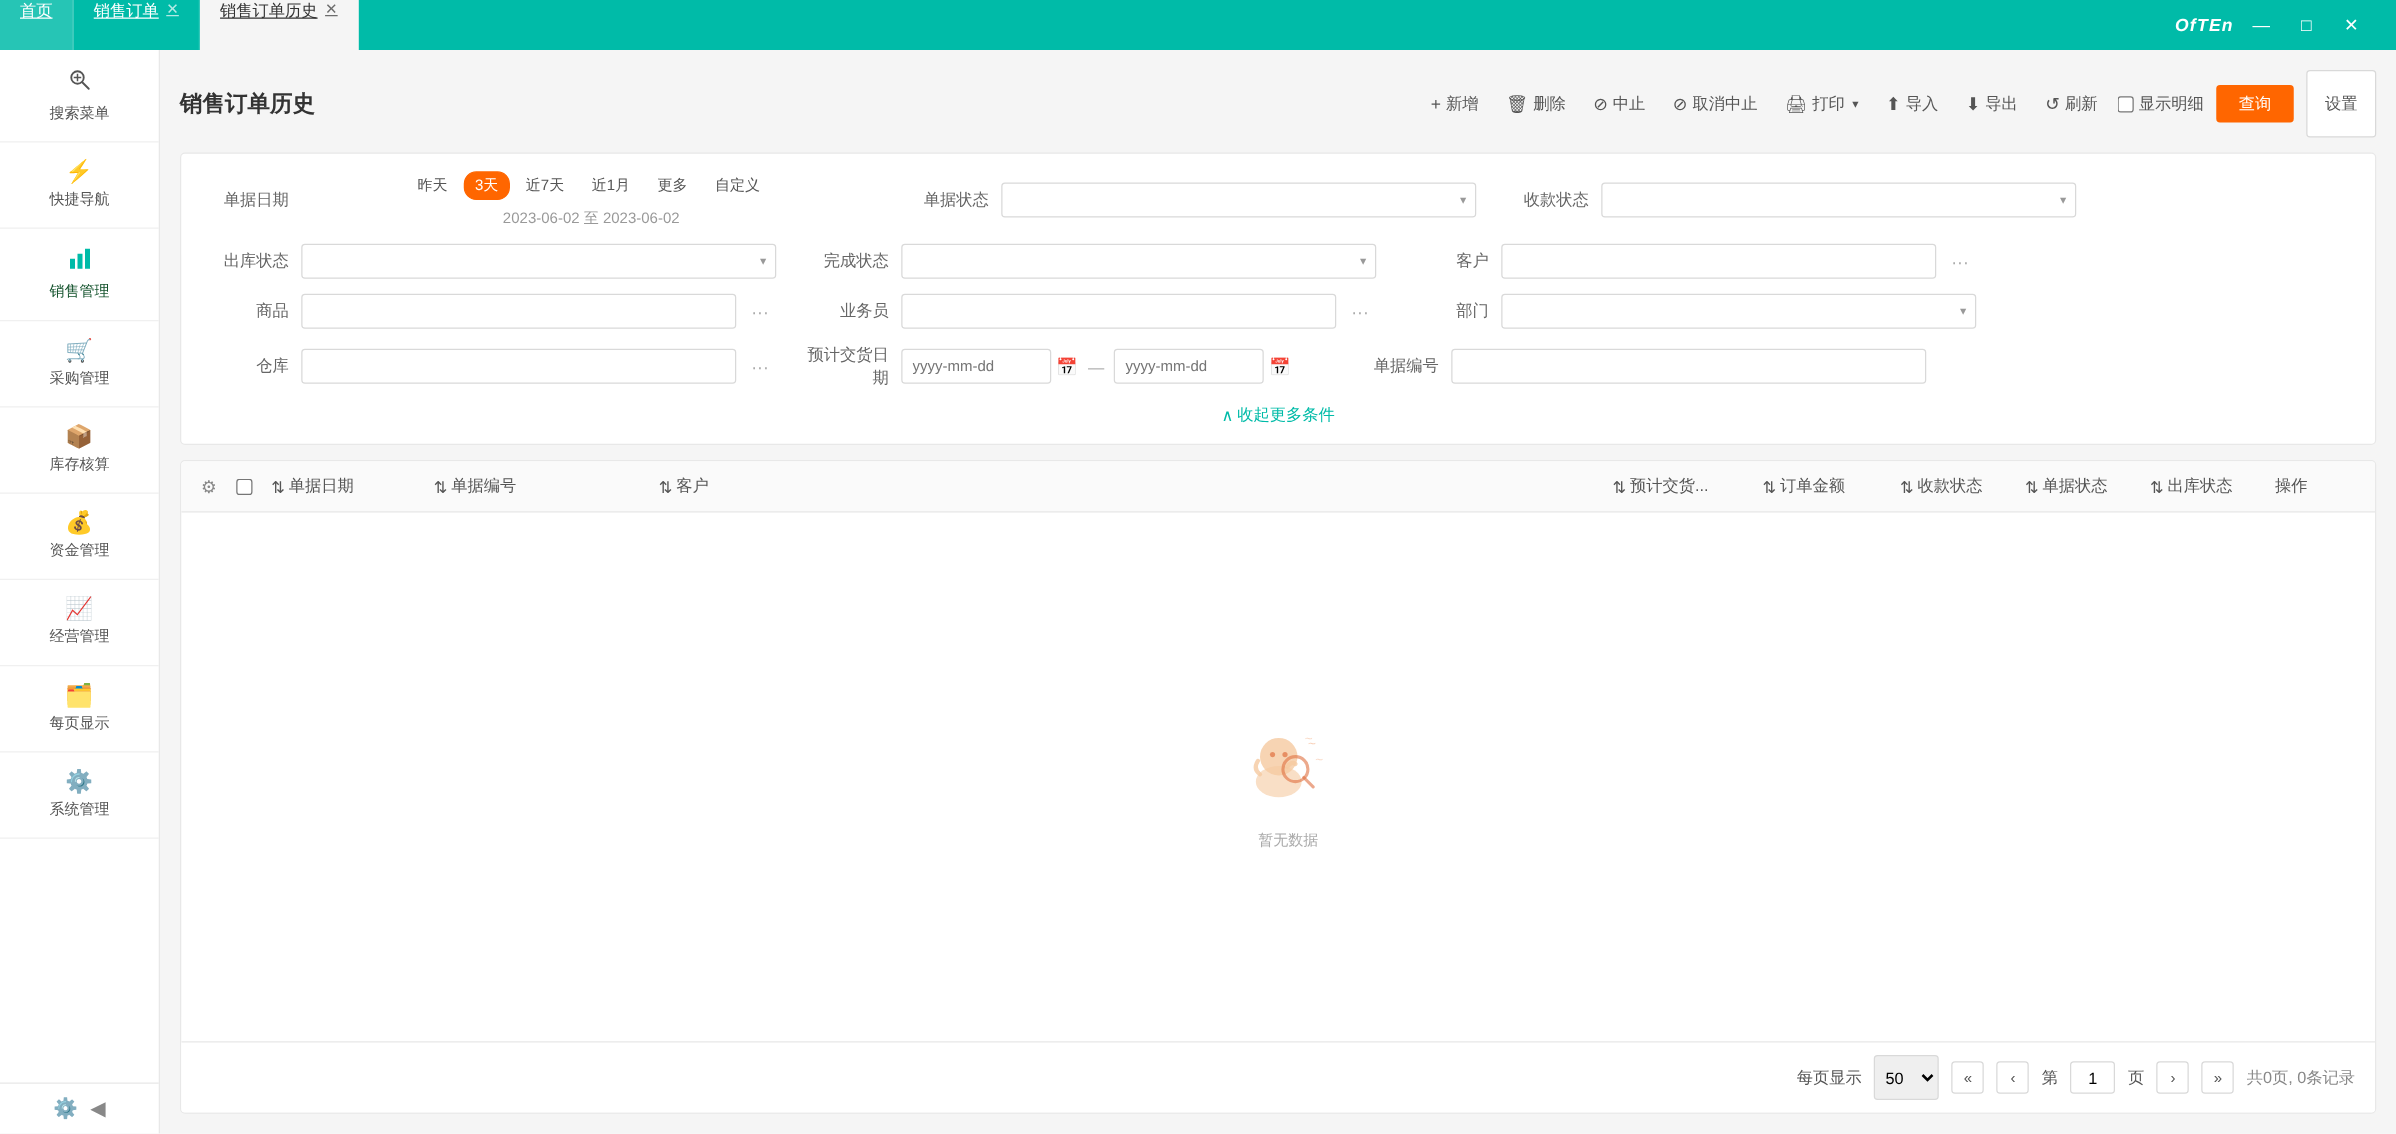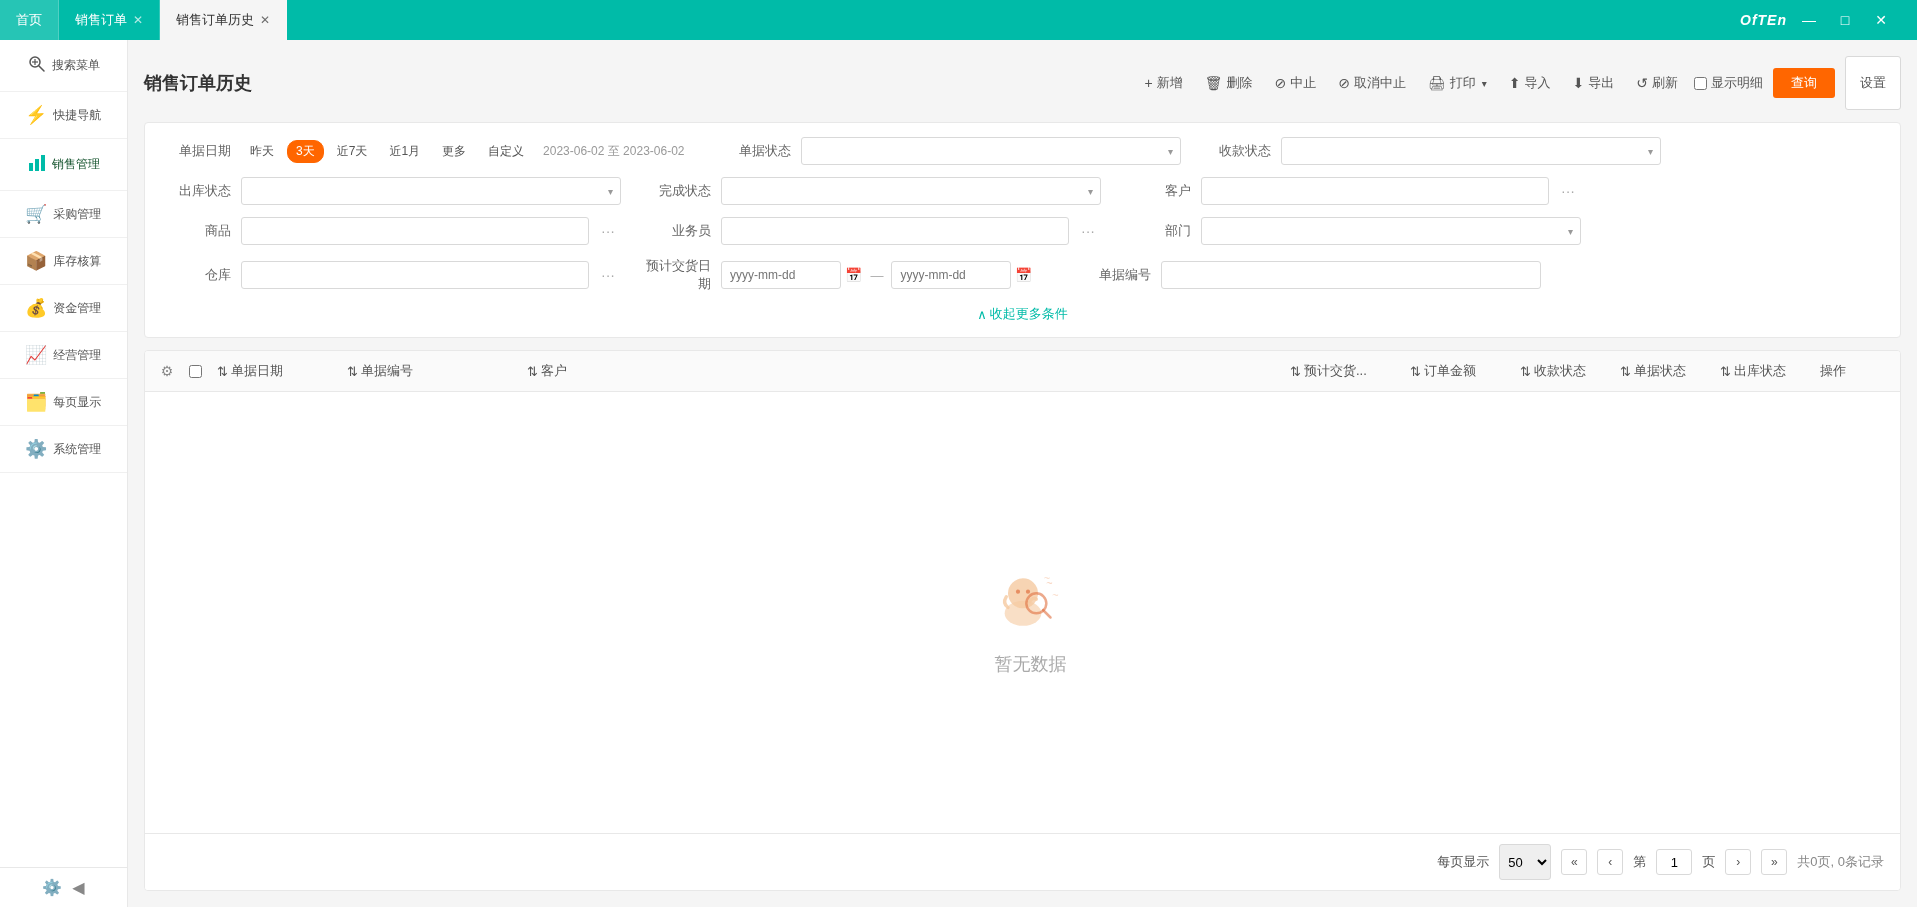--- a/index.html
+++ b/index.html
@@ -8,28 +8,29 @@
     
     .top-bar {
       background: #00bba8;
       height: 40px;
       display: flex;
       align-items: stretch;
       flex-shrink: 0;
     }
     .tab-item {
       display: flex;
-      align-items: center;
+      align-items: flex-start;
       padding: 0 16px;
       color: #fff;
       cursor: pointer;
       font-size: 13px;
       gap: 6px;
       border-right: 1px solid rgba(255,255,255,0.2);
       white-space: nowrap;
+      text-decoration: underline;
     }
     .tab-item.active {
       background: #f5f5f5;
       color: #333;
     }
     .tab-item .close-icon {
       font-size: 12px;
       opacity: 0.7;
     }
     .tab-item.home {
@@ -66,21 +67,21 @@
     .sidebar {
       width: 128px;
       background: #fff;
       display: flex;
       flex-direction: column;
       border-right: 1px solid #e8e8e8;
       flex-shrink: 0;
     }
     .sidebar-item {
       display: flex;
-      flex-direction: row;
+      flex-direction: column;
       align-items: center;
       justify-content: center;
       padding: 14px 8px;
       cursor: pointer;
       color: #555;
       gap: 5px;
       border-bottom: 1px solid #f0f0f0;
       transition: background 0.2s;
     }
     .sidebar-item.active { color: #00bba8; }
@@ -362,21 +363,21 @@
     .empty-state {
       flex: 1;
       display: flex;
       flex-direction: column;
       align-items: center;
       justify-content: center;
       color: #aaa;
       gap: 12px;
     }
     .empty-text {
-      font-size: 18px;
+      font-size: 12px;
       color: #aaa;
       margin-left: 16px;
     }
 
     
     .pagination {
       display: flex;
       align-items: center;
       justify-content: flex-end;
       padding: 10px 16px;
@@ -546,21 +547,21 @@
         </label>
         <button class="btn-query">查询</button>
         <button class="btn-settings">设置</button>
       </div>
     </div>
 
     <div class="filter-panel">
 
       <div class="filter-row">
         <span class="filter-label">单据日期</span>
-        <div class="filter-control" style="max-width:460px;">
+        <div class="filter-control" style="max-width:460px;flex-direction:column;">
           <div class="date-tabs">
             <span class="date-tab">昨天</span>
             <span class="date-tab active">3天</span>
             <span class="date-tab">近7天</span>
             <span class="date-tab">近1月</span>
             <span class="date-tab">更多</span>
             <span class="date-tab">自定义</span>
           </div>
           <span class="date-range-text">2023-06-02 至 2023-06-02</span>
         </div>

